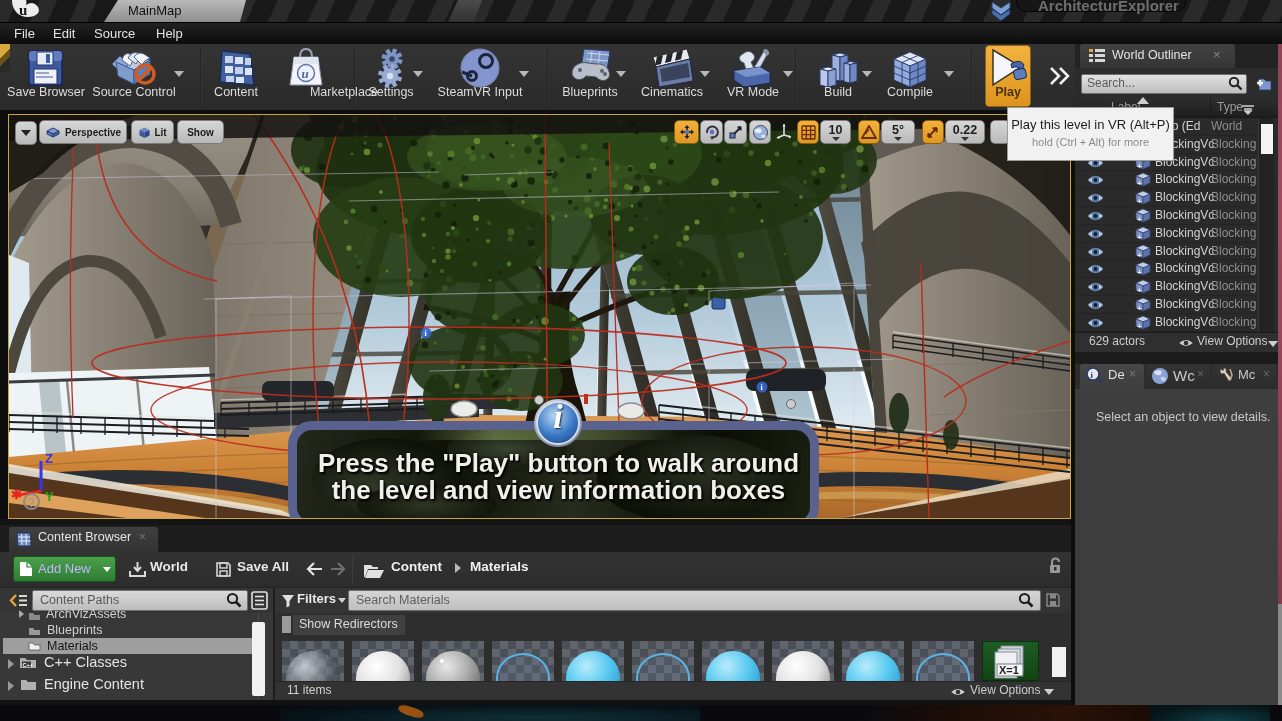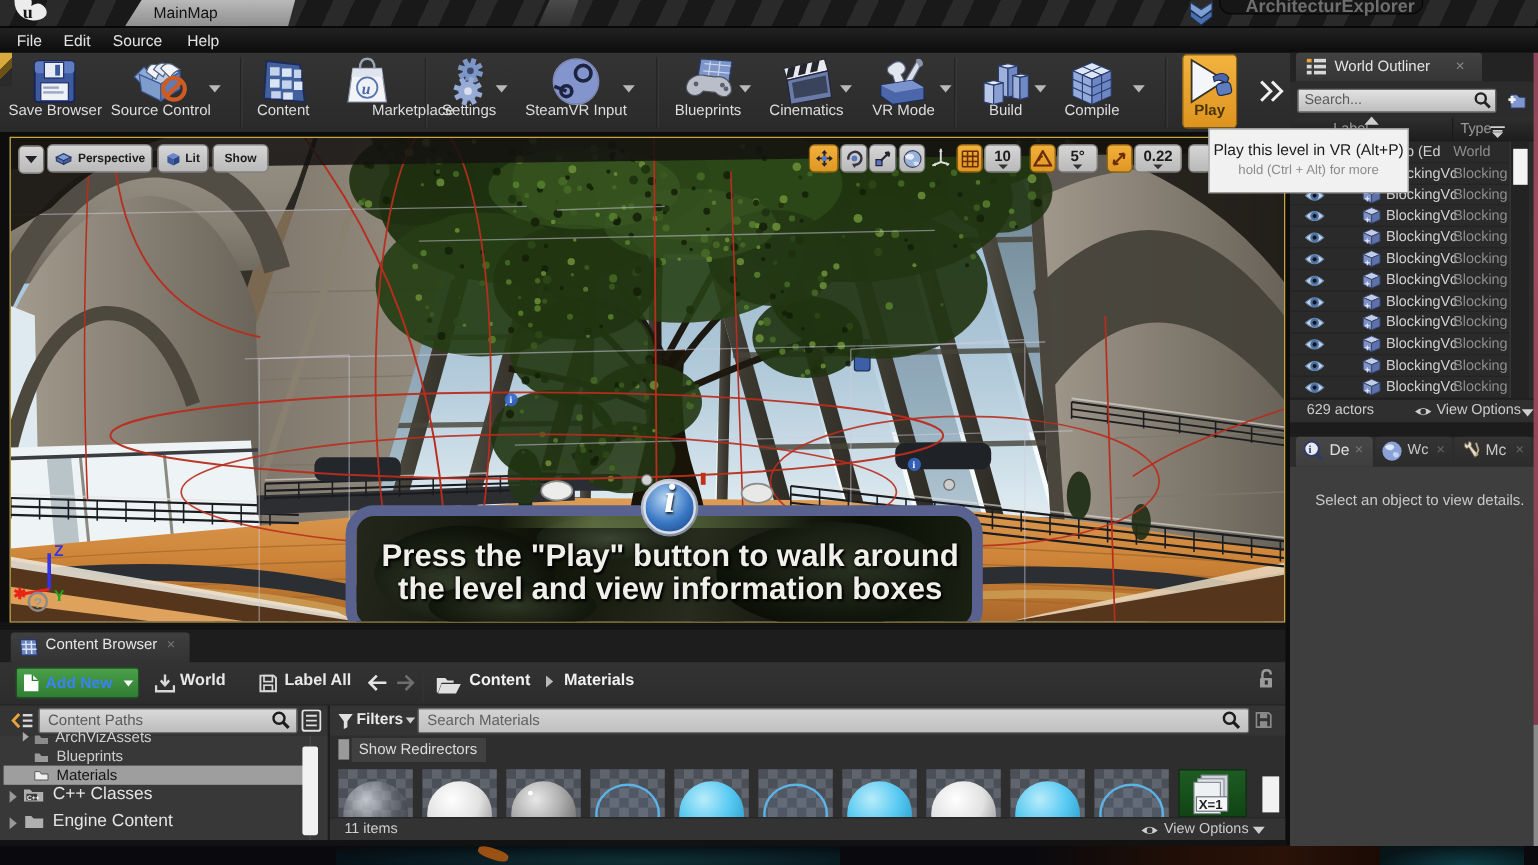--- a/index.html
+++ b/index.html
@@ -1164,21 +1164,21 @@
     <line x1="12.5" y1="12.5" x2="17" y2="17" stroke="#2c3a6c" stroke-width="2.4"></line>
   </svg>
   <span style="position:absolute;left:33px;top:323px;font-size:13px;color:#e0e0e0;">De</span>
   <span style="position:absolute;left:54px;top:323px;font-size:12px;color:#777;">×</span>
   <div style="position:absolute;left:71px;top:320px;width:64px;height:25px;background:linear-gradient(#343434,#2b2b2b);border-radius:3px 3px 0 0;"></div>
   <svg width="18" height="18" viewBox="0 0 18 18" style="position:absolute;left:76px;top:323px;">
     <circle cx="9" cy="9" r="8" fill="#8aa2d8"></circle>
       <path d="M3 5 Q7 2 10 4 Q12 6 9 8 Q5 9 3 5 Z" fill="#dce6f8"></path>
       <path d="M10 10 Q14 9 15 12 Q14 15 11 14 Q9 12 10 10 Z" fill="#c2d2f0"></path>
   </svg>
-  <span style="position:absolute;left:98px;top:323px;font-size:12px;color:#c8c8c8;">Wc</span>
+  <span style="position:absolute;left:98px;top:323px;font-size:15px;color:#c8c8c8;">Wc</span>
   <span style="position:absolute;left:122px;top:323px;font-size:12px;color:#666;">×</span>
   <div style="position:absolute;left:137px;top:320px;width:64px;height:25px;background:linear-gradient(#343434,#2b2b2b);border-radius:3px 3px 0 0;"></div>
   <svg width="18" height="18" viewBox="0 0 18 18" style="position:absolute;left:142px;top:322px;">
     <path d="M4 3 Q2 6 5 8 L7 7 L12 15 L15 13 L9 6 Q10 2 7 2 L6 5 Z" fill="#e2d8c8" stroke="#6a5c44" stroke-width="0.8"></path>
     <path d="M13 3 L15 9 L13 14" stroke="#b9a888" stroke-width="1.6" fill="none"></path>
   </svg>
   <span style="position:absolute;left:163px;top:323px;font-size:13px;color:#c8c8c8;">Mc</span>
   <span style="position:absolute;left:188px;top:323px;font-size:12px;color:#666;">×</span>
   <div style="position:absolute;left:0;top:345px;width:207px;height:316px;background:#3e3e3e;"></div>
   <span style="position:absolute;left:21px;top:366px;font-size:12.5px;color:#c9c9c9;">Select an object to view details.</span>
@@ -1199,33 +1199,33 @@
       </g>
   </svg>
   <span style="position:absolute;left:38px;top:11px;font-size:12.5px;color:#e6e6e6;">Content Browser</span>
   <span style="position:absolute;left:139px;top:11px;font-size:12px;color:#777;">×</span>
   <div style="position:absolute;left:0;top:33px;width:1071px;height:36px;background:linear-gradient(#333,#2c2c2c);border-bottom:1px solid #242424;"></div>
   <div style="position:absolute;left:13px;top:37px;width:103px;height:26px;background:linear-gradient(#4aa04a,#2f7d33);border:1px solid #1d5420;border-radius:3px;"></div>
   <svg width="14" height="16" viewBox="0 0 14 16" style="position:absolute;left:19px;top:42px;">
     <path d="M1 1 L8 1 L13 6 L13 15 L1 15 Z" fill="#ffffff"></path>
       <path d="M8 1 L8 6 L13 6" fill="none" stroke="#2f7d33" stroke-width="1.2"></path>
   </svg>
-  <span style="position:absolute;left:38px;top:42px;font-size:13px;font-weight:bold;color:#3b82f6;">Add New</span>
+  <span style="position:absolute;left:38px;top:42px;font-size:13px;font-weight:normal;color:#c4b5fd;">Add New</span>
   <div style="position:absolute;left:103px;top:48px;width:0;height:0;border-left:4.5px solid transparent;border-right:4.5px solid transparent;border-top:5.5px solid #ffffff;"></div>
   <svg width="17" height="17" viewBox="0 0 17 17" style="position:absolute;left:129px;top:42px;">
     <path d="M8.5 1 L8.5 9 M5 6 L8.5 10 L12 6" stroke="#d8d8d8" stroke-width="2" fill="none"></path>
     <path d="M1 10 L1 15 L16 15 L16 10" stroke="#d8d8d8" stroke-width="2" fill="none"></path>
   </svg>
   <span style="position:absolute;left:150px;top:40px;font-size:13.5px;font-weight:bold;color:#e8e8e8;">World</span>
   <svg width="17" height="17" viewBox="0 0 17 17" style="position:absolute;left:215px;top:42px;">
     <path d="M2 2 L13 2 L15 4 L15 15 L2 15 Z" fill="none" stroke="#d8d8d8" stroke-width="1.6"></path>
     <rect x="5" y="2" width="7" height="5" fill="none" stroke="#d8d8d8" stroke-width="1.4"></rect>
     <rect x="5" y="10" width="7" height="5" fill="none" stroke="#d8d8d8" stroke-width="1.4"></rect>
   </svg>
-  <span style="position:absolute;left:237px;top:40px;font-size:13.5px;font-weight:bold;color:#e8e8e8;">Label All</span>
+  <span style="position:absolute;left:237px;top:40px;font-size:13.5px;font-weight:bold;color:#e8e8e8;">Save All</span>
   <svg width="18" height="14" viewBox="0 0 18 14" style="position:absolute;left:306px;top:43px;">
     <path d="M8 1 L2 7 L8 13 M2 7 L16 7" stroke="#e4e4e4" stroke-width="2.2" fill="none"></path>
   </svg>
   <svg width="16" height="14" viewBox="0 0 16 14" style="position:absolute;left:330px;top:43px;">
     <path d="M8 1 L14 7 L8 13 M14 7 L1 7" stroke="#6e6e6e" stroke-width="2.2" fill="none"></path>
   </svg>
   <div style="position:absolute;left:352px;top:36px;width:1px;height:30px;background:#1f1f1f;border-right:1px solid #3d3d3d;"></div>
   <svg width="22" height="16" viewBox="0 0 22 16" style="position:absolute;left:363px;top:44px;">
     <path d="M1 2 L8 2 L10 4 L15 4 L15 6 L5 6 L2 14 L1 14 Z" fill="#e0e0e0"></path>
     <path d="M5 7 L21 7 L17 15 L2 15 Z" fill="#e0e0e0"></path>

